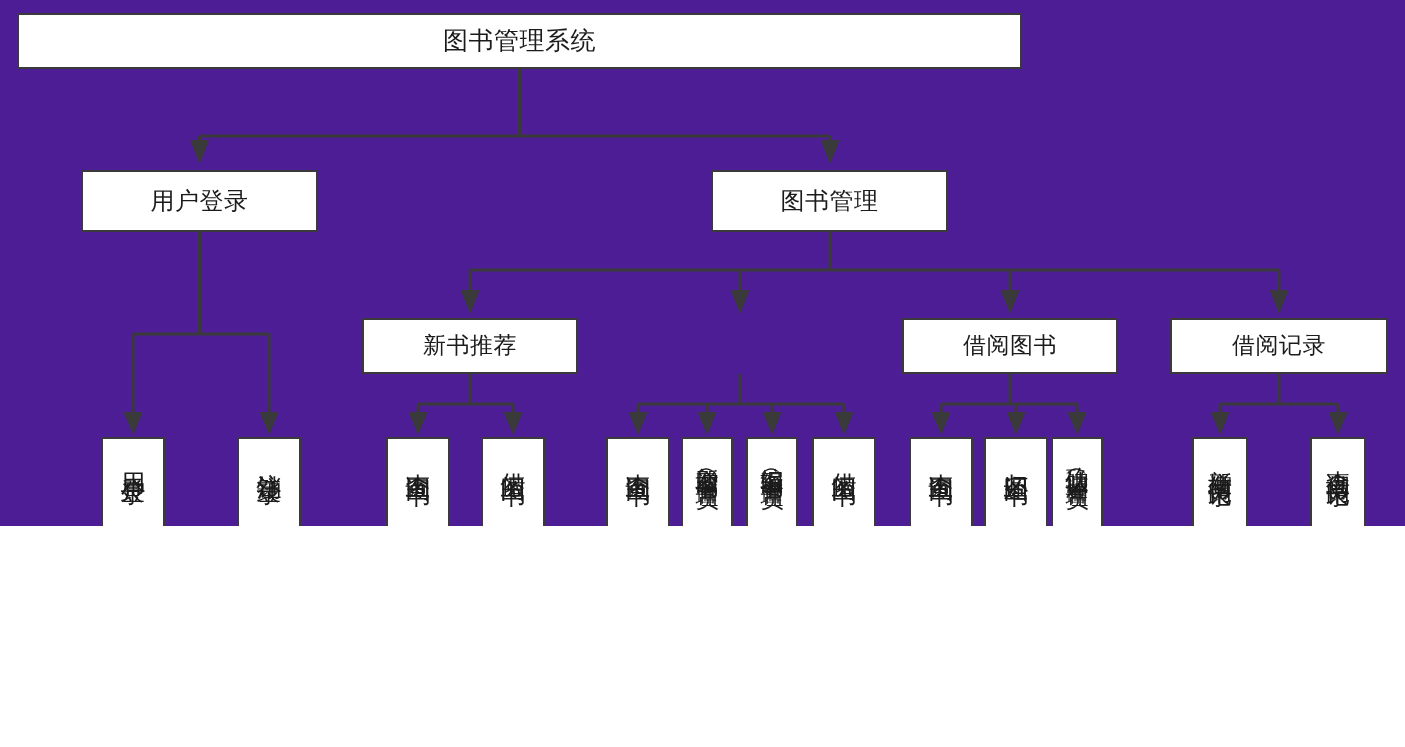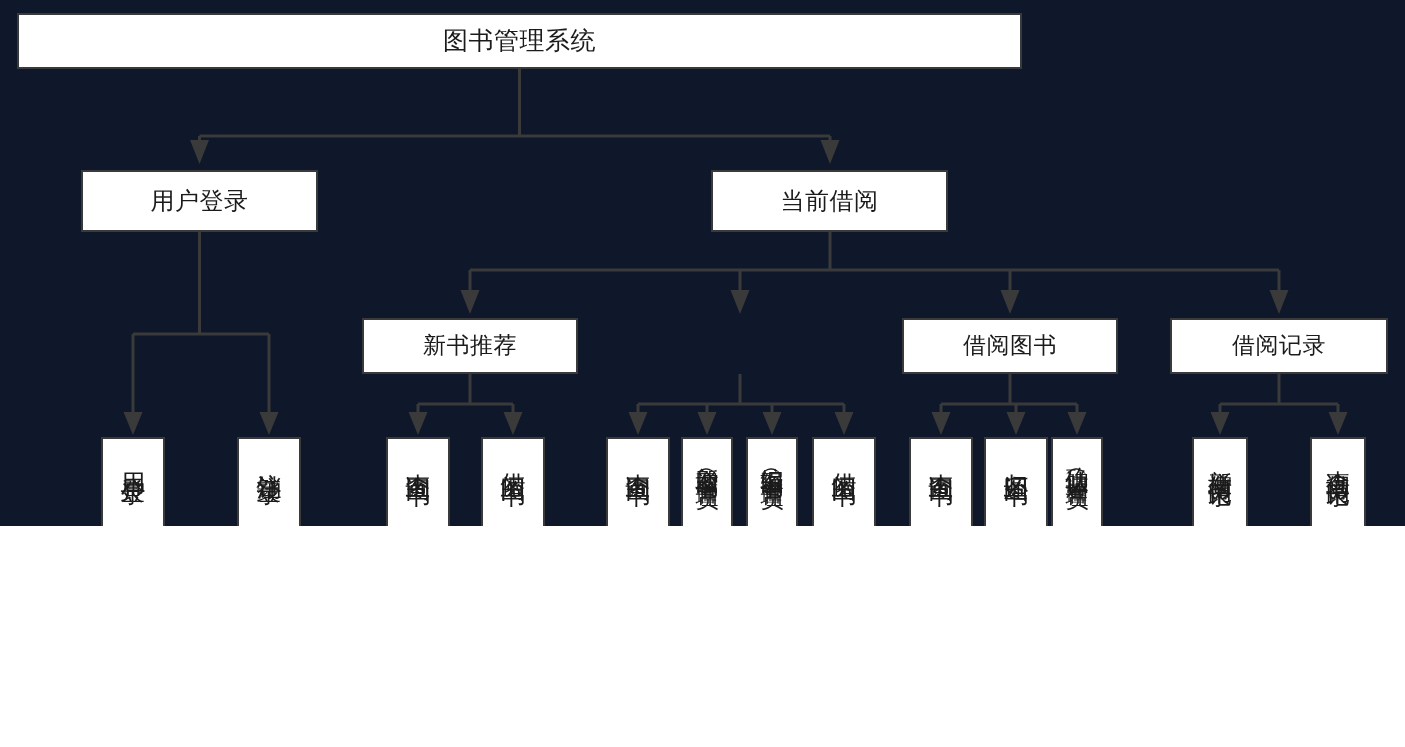--- a/index.html
+++ b/index.html
@@ -8,21 +8,21 @@
     padding: 0;
     background: #ffffff;
   }
   body {
     font-family: "DejaVu Sans", "Liberation Sans", sans-serif;
   }
   #diagram-canvas {
     position: relative;
     width: 1405px;
     height: 526px;
-    background: #0f172a;
+    background: #4c1d95;
     overflow: hidden;
   }
   #edge-layer {
     position: absolute;
     left: 0;
     top: 0;
     width: 1405px;
     height: 747px;
     pointer-events: none;
   }
@@ -146,21 +146,21 @@
   </svg>
 
   <div class="node root" style="left:17px; top:13px; width:1005px; height:56px;">
     <span class="node-label">图书管理系统</span>
   </div>
 
   <div class="node level2" style="left:81px; top:170px; width:237px; height:62px;">
     <span class="node-label">用户登录</span>
   </div>
   <div class="node level2" style="left:711px; top:170px; width:237px; height:62px;">
-    <span class="node-label">当前借阅</span>
+    <span class="node-label">图书管理</span>
   </div>
 
   <div class="node level3" style="left:362px; top:318px; width:216px; height:56px;">
     <span class="node-label">新书推荐</span>
   </div>
   <div class="node level3" style="left:902px; top:318px; width:216px; height:56px;">
     <span class="node-label">借阅图书</span>
   </div>
   <div class="node level3" style="left:1170px; top:318px; width:218px; height:56px;">
     <span class="node-label">借阅记录</span>

